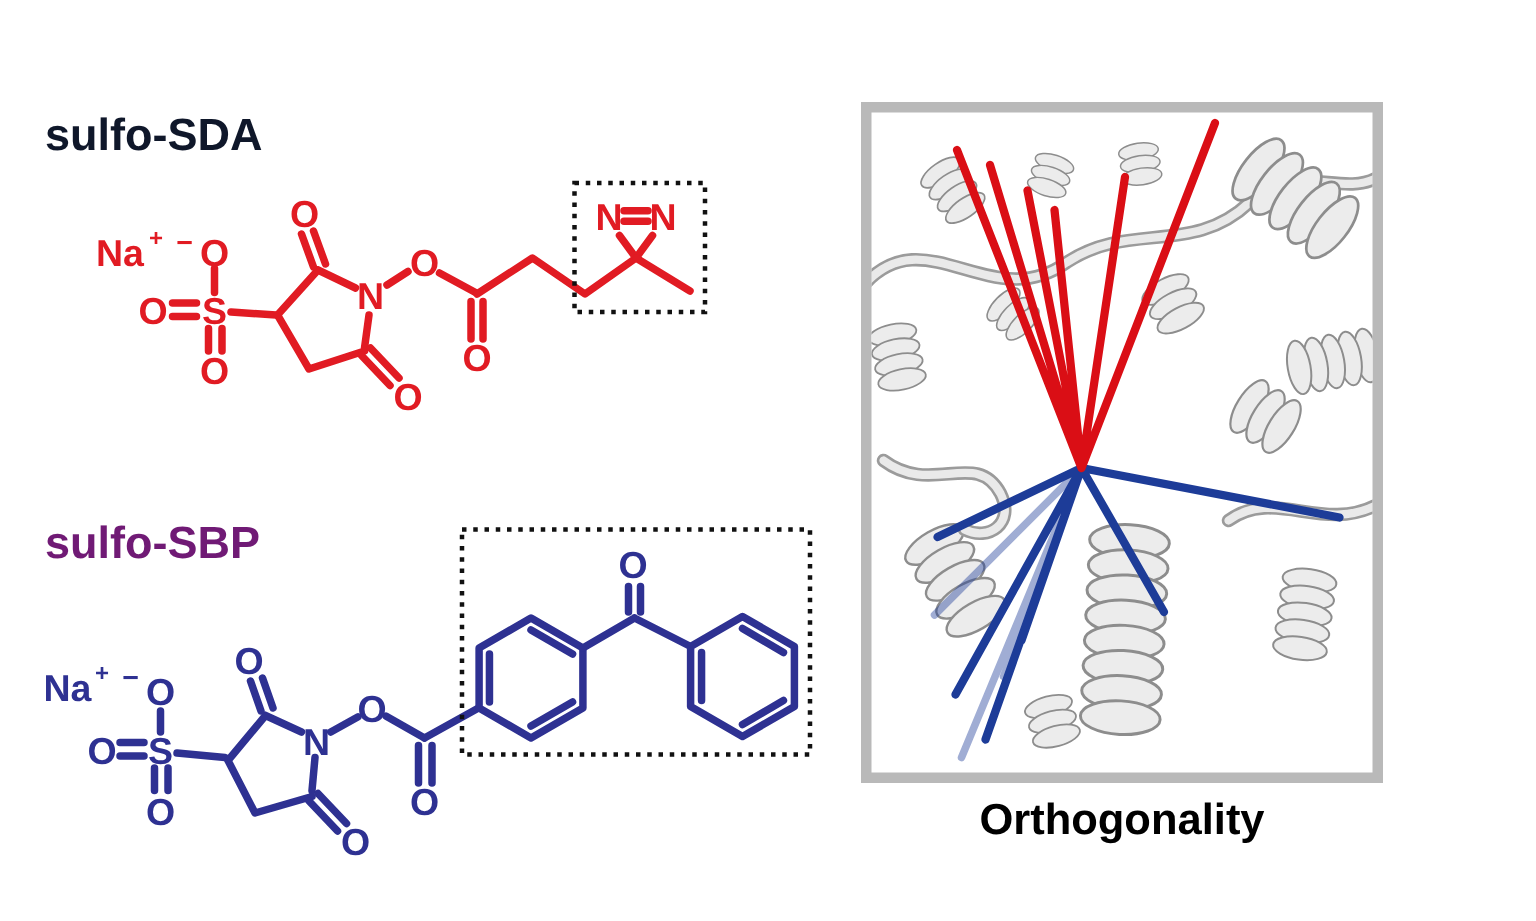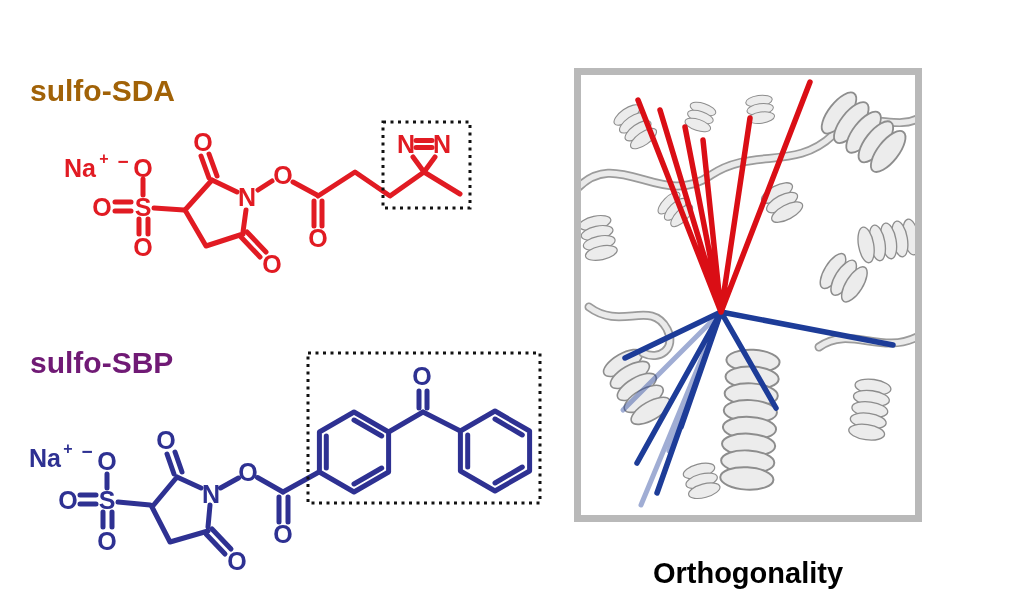--- a/index.html
+++ b/index.html
@@ -1,33 +1,33 @@
 <!DOCTYPE html>
 <html><head>
 <meta charset="utf-8">
 <style>
   html,body{margin:0;padding:0;}
   body{
     width:1024px;height:614px;position:relative;overflow:hidden;
     background:#ffffff;font-family:"Liberation Sans",sans-serif;
   }
   .mol-title{position:absolute;font-weight:bold;font-size:30px;white-space:nowrap;}
-  .title-red{color:#a16207;left:30px;top:74px;text-align:right;}
+  .title-red{color:#0f172a;left:30px;top:74px;text-align:right;}
   .title-blue{color:#701a75;left:30px;top:346px;}
   svg.mol,svg.protein{position:absolute;display:block;}
   #sda-svg{left:60px;top:115px;}
   #sbp-svg{left:20px;top:345px;}
   .protein-frame{
     position:absolute;left:574px;top:68px;width:334px;height:440px;
     border:7px solid #b9b9b9;background:#ffffff;
   }
   .protein-frame svg{position:absolute;left:0;top:0;}
   .caption{
     position:absolute;left:574px;top:531px;width:348px;text-align:center;
-    font-weight:bold;font-size:29px;color:#000000;margin-top:26px;
+    font-weight:bold;font-size:29px;color:#000000;
   }
   text.atom{font-weight:bold;font-size:25px;}
   text.chg{font-weight:bold;font-size:16px;}
   text.chg2{font-weight:bold;font-size:19px;}
 </style>
 </head>
 <body>
 
 <div class="mol-title title-red">sulfo-SDA</div>
 

